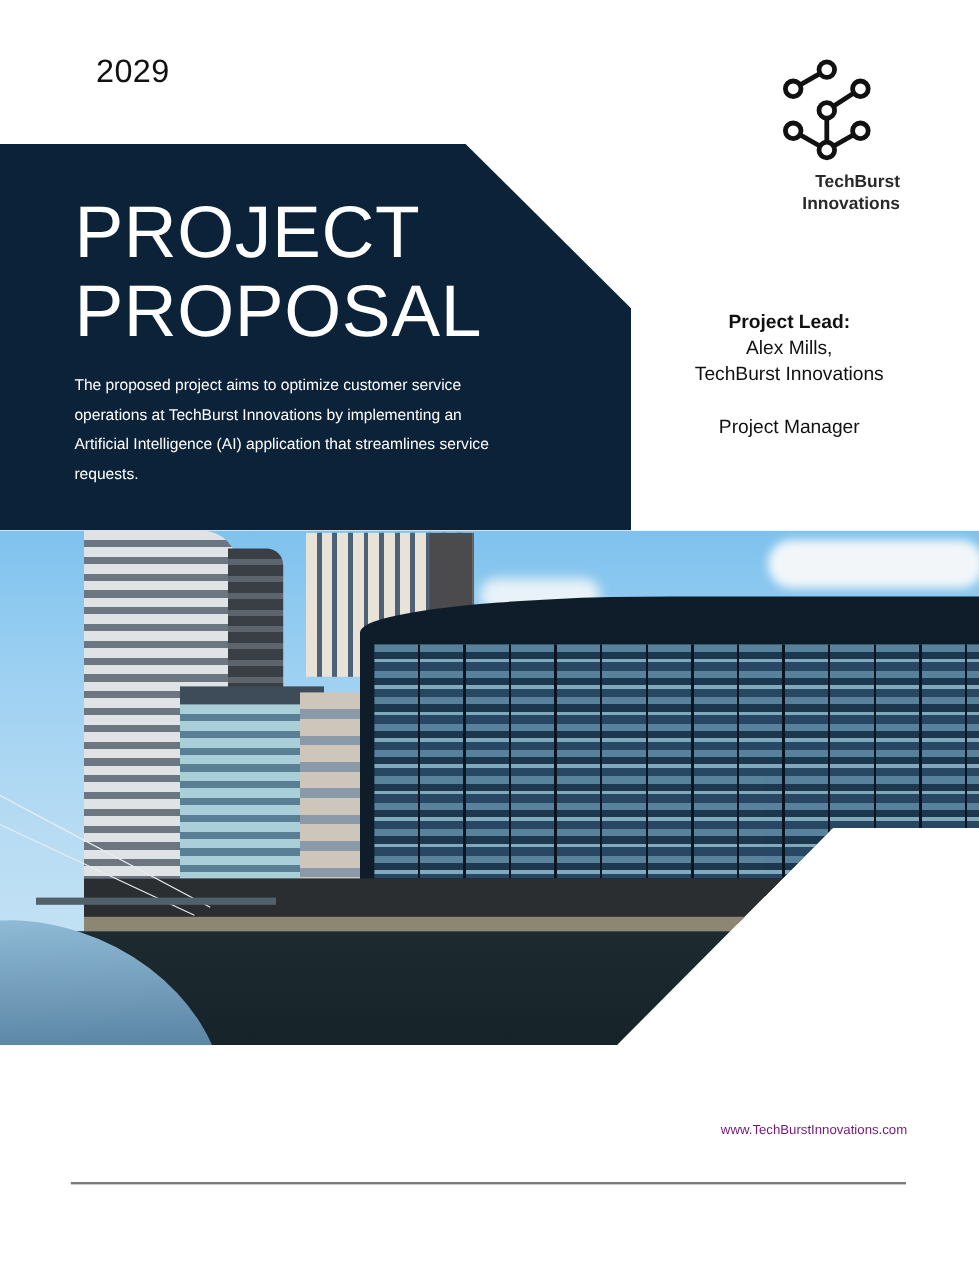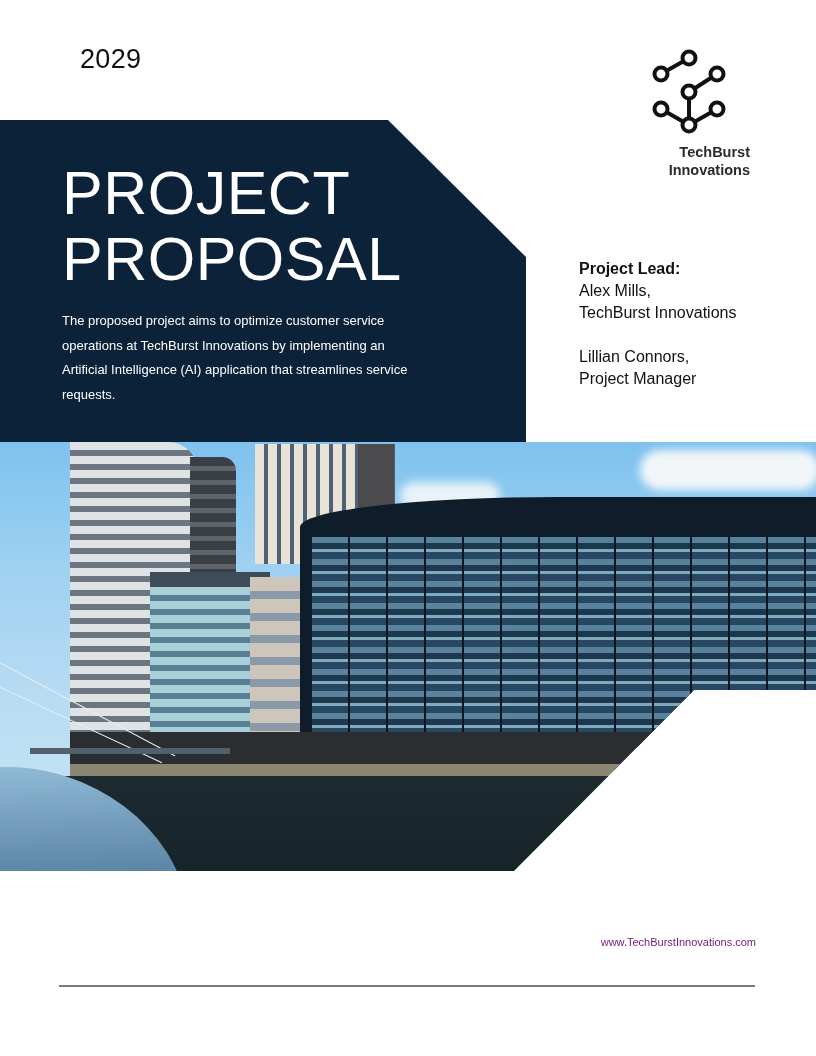--- a/index.html
+++ b/index.html
@@ -16,21 +16,21 @@
 
     
     .panel { position: absolute; left: 0; top: 120px; width: 526px; height: 322px; background: #0b2239;
       clip-path: polygon(0 0, 388px 0, 526px 137px, 526px 322px, 0 322px); }
     .title { position: absolute; left: 62px; top: 160px; font-size: 61px; line-height: 66px; color: #ffffff;
       font-weight: normal; letter-spacing: 0.5px; }
     .title span { display: block; }
     .desc { position: absolute; left: 62px; top: 309px; width: 360px; font-size: 13px; line-height: 24.5px; color: #ffffff; }
 
     
-    .info { position: absolute; left: 579px; top: 258px; font-size: 16px; line-height: 22px; color: #111; }
+    .info { position: absolute; left: 579px; top: 258px; font-size: 16px; line-height: 22px; color: #111; text-align: center; }
     .info .lbl { font-weight: bold; }
     .info .gap { height: 22px; }
 
     
     .photo { position: absolute; left: 0; top: 442px; width: 816px; height: 429px; overflow: hidden;
       clip-path: polygon(0 0, 816px 0, 816px 248px, 694px 248px, 514px 429px, 0 429px);
       background: linear-gradient(180deg, #7ec2ee 0%, #9fd1f2 30%, #b8dcf3 60%, #cde6f5 100%); }
     .photo > div { position: absolute; }
 
     
@@ -70,21 +70,20 @@
   <span>PROJECT</span>
   <span>PROPOSAL</span>
 </h1>
 <p class="desc">The proposed project aims to optimize customer service operations at TechBurst Innovations by implementing an Artificial Intelligence (AI) application that streamlines service requests.</p>
 
 <div class="info">
   <div class="lbl">Project Lead:</div>
   <div>Alex Mills,</div>
   <div>TechBurst Innovations</div>
   <div class="gap"></div>
-  <div>Lillian Connors,</div>
   <div>Project Manager</div>
 </div>
 
 <div class="photo">
 
   <div style="left:640px;top:8px;width:180px;height:40px;background:#f2f6f9;border-radius:30px;filter:blur(4px);"></div>
   <div style="left:400px;top:40px;width:100px;height:28px;background:#e9f2f8;border-radius:20px;filter:blur(5px);"></div>
 
   <div style="left:70px;top:0;width:128px;height:290px;background:repeating-linear-gradient(180deg,#dfe3e6 0 8px,#6c7680 8px 14px);border-radius:0 30px 0 0;"></div>
   <div style="left:190px;top:15px;width:46px;height:260px;background:repeating-linear-gradient(180deg,#3a3f45 0 9px,#5d646b 9px 14px);border-radius:0 14px 0 0;"></div>

